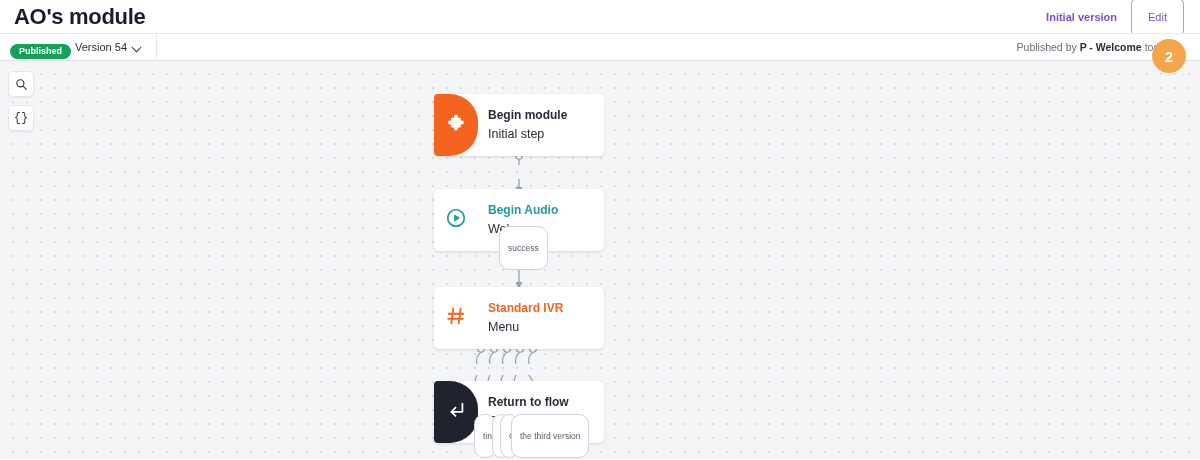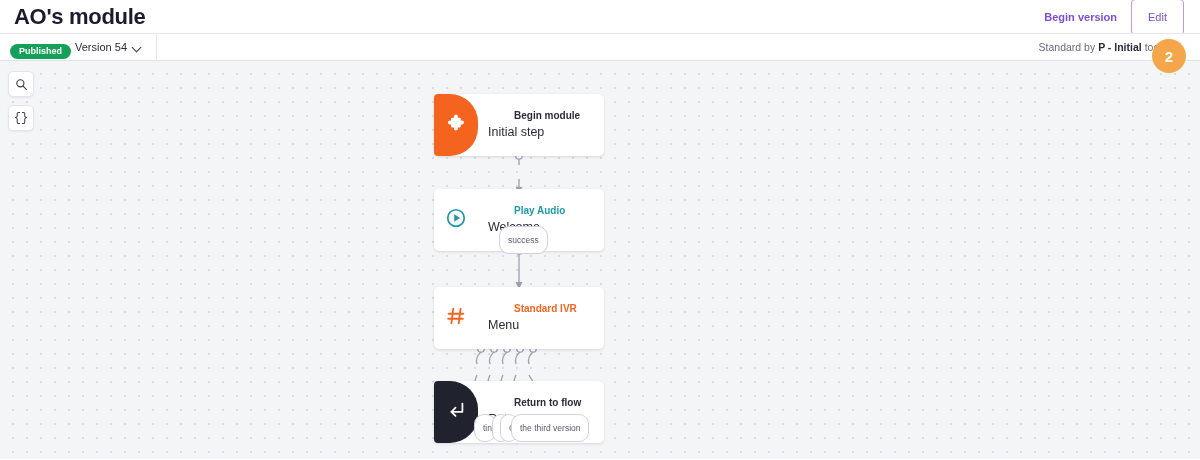--- a/index.html
+++ b/index.html
@@ -136,65 +136,65 @@
   .node-icon.filled {
     border-radius: 4px 28px 28px 4px;
     margin-left: -0px;
   }
   .node-icon.orange { background: #f4641e; }
   .node-icon.dark { background: #20222e; }
   .node-text {
     display: flex; flex-direction: column; justify-content: center;
     padding-left: 10px;
   }
-  .node-kicker { font-size: 10px; font-weight: bold; line-height: 1.45; margin-left: 26px; }
+  .node-kicker { font-size: 12px; font-weight: bold; line-height: 1.45; }
   .node-kicker.dark { color: #2b2b38; }
   .node-kicker.teal { color: #1f9aa5; }
   .node-kicker.orange { color: #f4641e; }
   .node-title { font-size: 12.5px; color: #2b2b38; line-height: 1.45; }
 
   
   .conn-layer { position: absolute; inset: 0; z-index: 5; pointer-events: none; }
   .edge-pill {
     position: absolute;
     background: #fff;
     border: 1px solid #cfd2dc;
     border-radius: 10px;
     font-size: 8.5px; color: #5a5a6b;
-    padding: 8px 8px;
+    padding: 16px 8px;
     white-space: nowrap;
     z-index: 14;
     line-height: 1.2;
   }
   .edge-pill.clip-a { width: 22px; overflow: hidden; }
   .edge-pill.clip-b { width: 17px; overflow: hidden; }
   .edge-pill.clip-c { width: 18px; overflow: hidden; }
 </style>
 </head>
 <body>
 
 <div class="page-header">
   <div class="page-title">AO's module</div>
   <div class="header-right">
-    <div class="export-link">Begin version</div>
+    <div class="export-link">Initial version</div>
     <button class="edit-button">Edit</button>
   </div>
 </div>
 
 <div class="sub-header">
   <span class="status-badge">Published</span>
   <div class="version-select">
     <span>Version 54</span>
     <span class="chev"></span>
   </div>
   <div class="vert-divider"></div>
 
   <div class="publish-meta">
-    <span>Standard by</span>
-    <b>P - Initial</b>
+    <span>Published by</span>
+    <b>P - Welcome</b>
     <span>today at</span>
   </div>
   <div class="cursor-badge">2</div>
 </div>
 
 <div class="canvas">
 
   <div class="tool-rail">
     <div class="tool-btn">
       <span>
@@ -269,21 +269,21 @@
   <div class="node" style="left:434px; top:128px;">
     <div class="node-icon plain">
       <span>
         <svg width="22" height="22" viewBox="0 0 24 24">
           <circle cx="12" cy="12" r="9" fill="none" stroke="#1f9aa5" stroke-width="1.9"></circle>
           <polygon points="10,8 16.5,12 10,16" fill="#1f9aa5"></polygon>
         </svg>
       </span>
     </div>
     <div class="node-text">
-      <span class="node-kicker teal">Play Audio</span>
+      <span class="node-kicker teal">Begin Audio</span>
       <span class="node-title">Welcome</span>
     </div>
   </div>
 
   <div class="node" style="left:434px; top:320px;">
     <div class="node-icon filled dark">
       <span>
         <svg width="22" height="22" viewBox="0 0 24 24" fill="none" stroke="#ffffff" stroke-width="1.9" stroke-linecap="round" stroke-linejoin="round">
           <polyline points="19,5 19,14 7,14"></polyline>
           <polyline points="11.5,9.5 7,14 11.5,18.5"></polyline>

